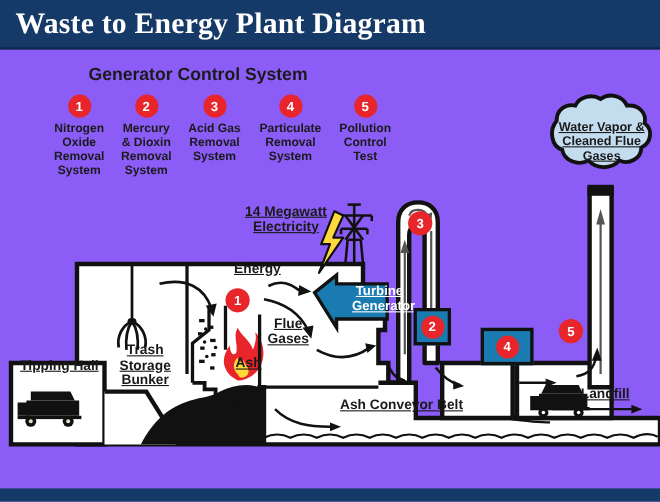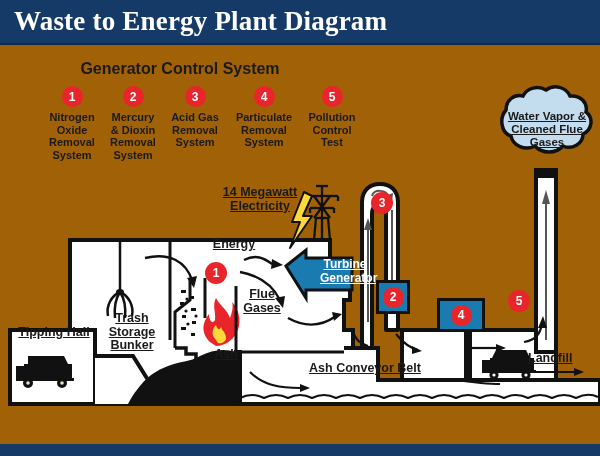--- a/index.html
+++ b/index.html
@@ -2,21 +2,21 @@
 <html><head>
 <meta charset="utf-8">
 <style>
   html,body{margin:0;padding:0;}
   body{
     width:600px;height:456px;
     background:#ffffff;
     font-family:"Liberation Sans",sans-serif;
     overflow:hidden;
   }
-  #root{position:relative;width:600px;height:456px;background:#a16207;}
+  #root{position:relative;width:600px;height:456px;background:#8b5cf6;}
 
   
   .titlebar{
     position:absolute;left:0;top:0;width:600px;height:45px;
     background:#153a67;
   }
   .titlebar .rule{
     position:absolute;left:0;bottom:0;width:600px;height:2px;background:#0f2a4c;
   }
   .title-text{
@@ -299,21 +299,21 @@
 Electricity</div>
 
   <div class="lbl" style="left:206px;top:238px;width:56px;">Energy</div>
 
   <div class="lbl" style="left:320px;top:258px;width:50px;color:#ffffff;font-size:12px;">Turbine
 Generator</div>
 
   <div class="lbl" style="left:238px;top:288px;width:48px;">Flue
 Gases</div>
 
-  <div class="lbl" style="left:206px;top:348px;width:40px;">Ash</div>
+  <div class="lbl" style="left:206px;top:324px;width:40px;">Ash</div>
 
   <div class="lbl" style="left:10px;top:326px;width:88px;">Tipping Hall</div>
 
   <div class="lbl" style="left:300px;top:362px;width:130px;">Ash Conveyor Belt</div>
 
   <div class="lbl" style="left:98px;top:312px;width:68px;">Trash
 Storage
 Bunker</div>
 
   <div class="lbl" style="left:528px;top:352px;width:60px;text-align:left;">Landfill</div>

